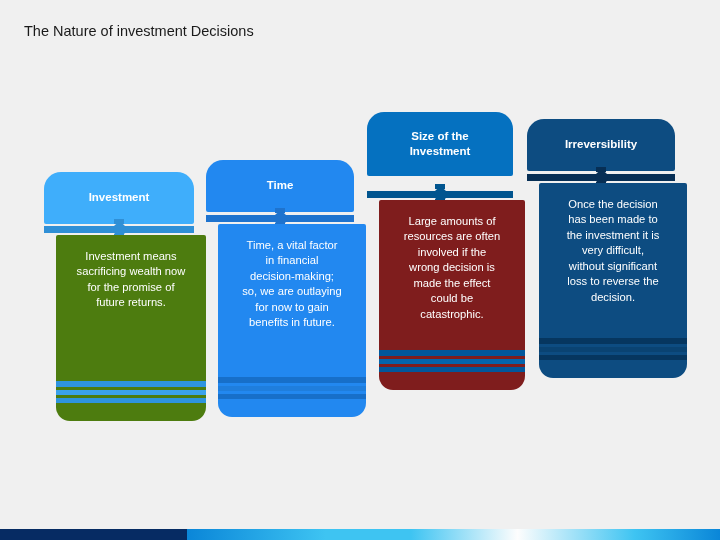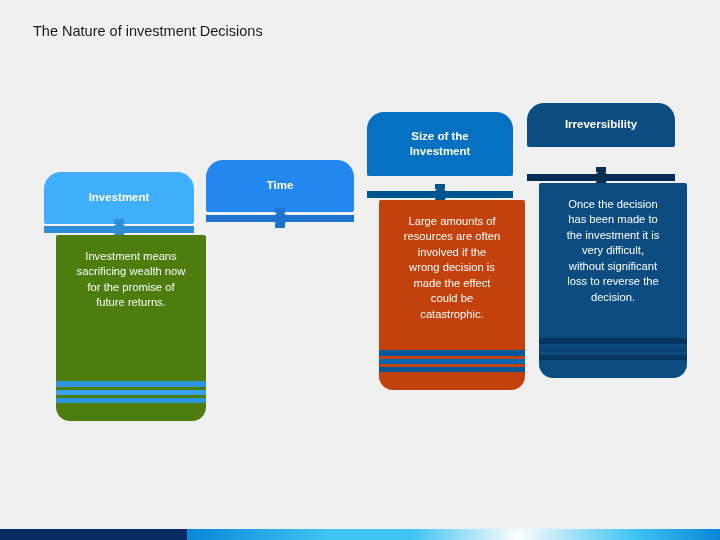--- a/index.html
+++ b/index.html
@@ -38,21 +38,21 @@
     color: #121212;
     letter-spacing: 0.4px;
     line-height: 1.2;
     margin: 0;
     white-space: nowrap;
   }
   #page-subtitle {
     font-size: 14.5px;
     font-weight: normal;
     color: #1a1a1a;
-    margin: 9px 0 0 13px;
+    margin: 9px 0 0 4px;
     line-height: 1.2;
     white-space: nowrap;
   }
 
   
   .card {
     position: absolute;
   }
   .card-head {
     position: absolute;
@@ -181,47 +181,58 @@
       <div class="card" style="left: 206px; top: 0px; width: 148px; height: 540px; margin-top: 12px;">
         <div class="card-head" style="top: 148px; height: 52px; background: rgb(34, 136, 240);">
           <span class="card-title" style="white-space: pre-line;">Time</span>
         </div>
         <div class="connector" style="top: 196px;">
           <div class="conn-bar" style="background: rgb(30, 115, 206);"></div>
           <div class="conn-tab top" style="background: rgb(30, 115, 206);"></div>
           <div class="conn-tab bot" style="background: rgb(30, 115, 206);"></div>
           <div class="conn-dot" style="background: rgb(30, 115, 206);"></div>
         </div>
+        <div class="card-body" style="top: 212px; height: 193px; background: rgb(34, 136, 240);">
+          <span class="card-text" style="padding-top: 14px;">Time, a vital factor
+in financial
+decision-making;
+so, we are outlaying
+for now to gain
+benefits in future.</span>
+          <div class="stripe" style="bottom: 34px; height: 6px; background: rgb(23, 111, 201);"></div>
+          <div class="stripe" style="bottom: 26px; height: 5px; background: rgb(31, 126, 221);"></div>
+          <div class="stripe" style="bottom: 18px; height: 5px; background: rgb(23, 111, 201);"></div>
+        </div>
       </div>
       <div class="card" style="left: 367px; top: 0px; width: 146px; height: 540px;">
         <div class="card-head" style="top: 112px; height: 64px; background: rgb(5, 113, 192);">
           <span class="card-title" style="white-space: pre-line;">Size of the
 Investment</span>
         </div>
         <div class="connector" style="top: 184px;">
           <div class="conn-bar" style="background: rgb(1, 85, 143);"></div>
           <div class="conn-tab top" style="background: rgb(1, 85, 143);"></div>
           <div class="conn-tab bot" style="background: rgb(1, 85, 143);"></div>
           <div class="conn-dot" style="background: rgb(1, 85, 143);"></div>
         </div>
-        <div class="card-body" style="top: 200px; height: 190px; background: #c2410c;">
+        <div class="card-body" style="top: 200px; height: 190px; background: #7f1d1d;">
           <span class="card-text" style="padding-top: 14px;">Large amounts of
 resources are often
 involved if the
 wrong decision is
 made the effect
 could be
 catastrophic.</span>
           <div class="stripe" style="bottom: 34px; height: 6px; background: rgb(1, 87, 155);"></div>
           <div class="stripe" style="bottom: 26px; height: 5px; background: rgb(3, 101, 173);"></div>
           <div class="stripe" style="bottom: 18px; height: 5px; background: rgb(1, 87, 155);"></div>
         </div>
       </div>
       <div class="card" style="left: 527px; top: 0px; width: 148px; height: 540px;">
-        <div class="card-head" style="top: 103px; height: 44px; background: rgb(13, 76, 129);">
+        <div class="card-head" style="top: 119px; height: 52px; background: rgb(13, 76, 129);">
           <span class="card-title" style="white-space: pre-line;">Irreversibility</span>
         </div>
         <div class="connector" style="top: 167px;">
           <div class="conn-bar" style="background: rgb(7, 47, 85);"></div>
           <div class="conn-tab top" style="background: rgb(7, 47, 85);"></div>
           <div class="conn-tab bot" style="background: rgb(7, 47, 85);"></div>
           <div class="conn-dot" style="background: rgb(7, 47, 85);"></div>
         </div>
         <div class="card-body" style="top: 183px; height: 195px; background: rgb(13, 76, 129);">
           <span class="card-text" style="padding-top: 14px;">Once the decision

